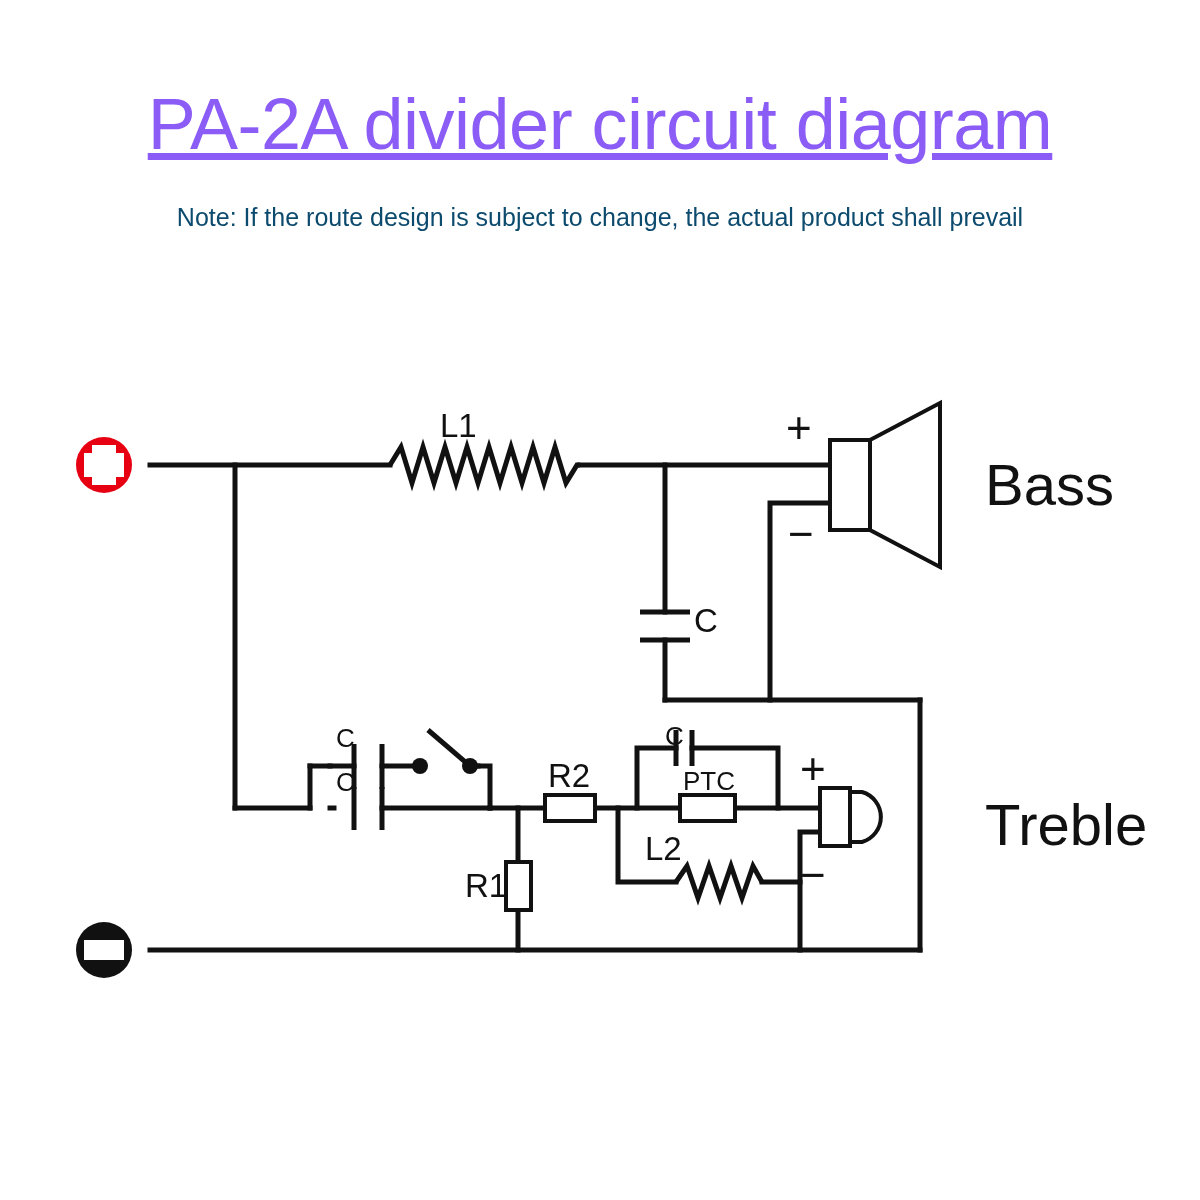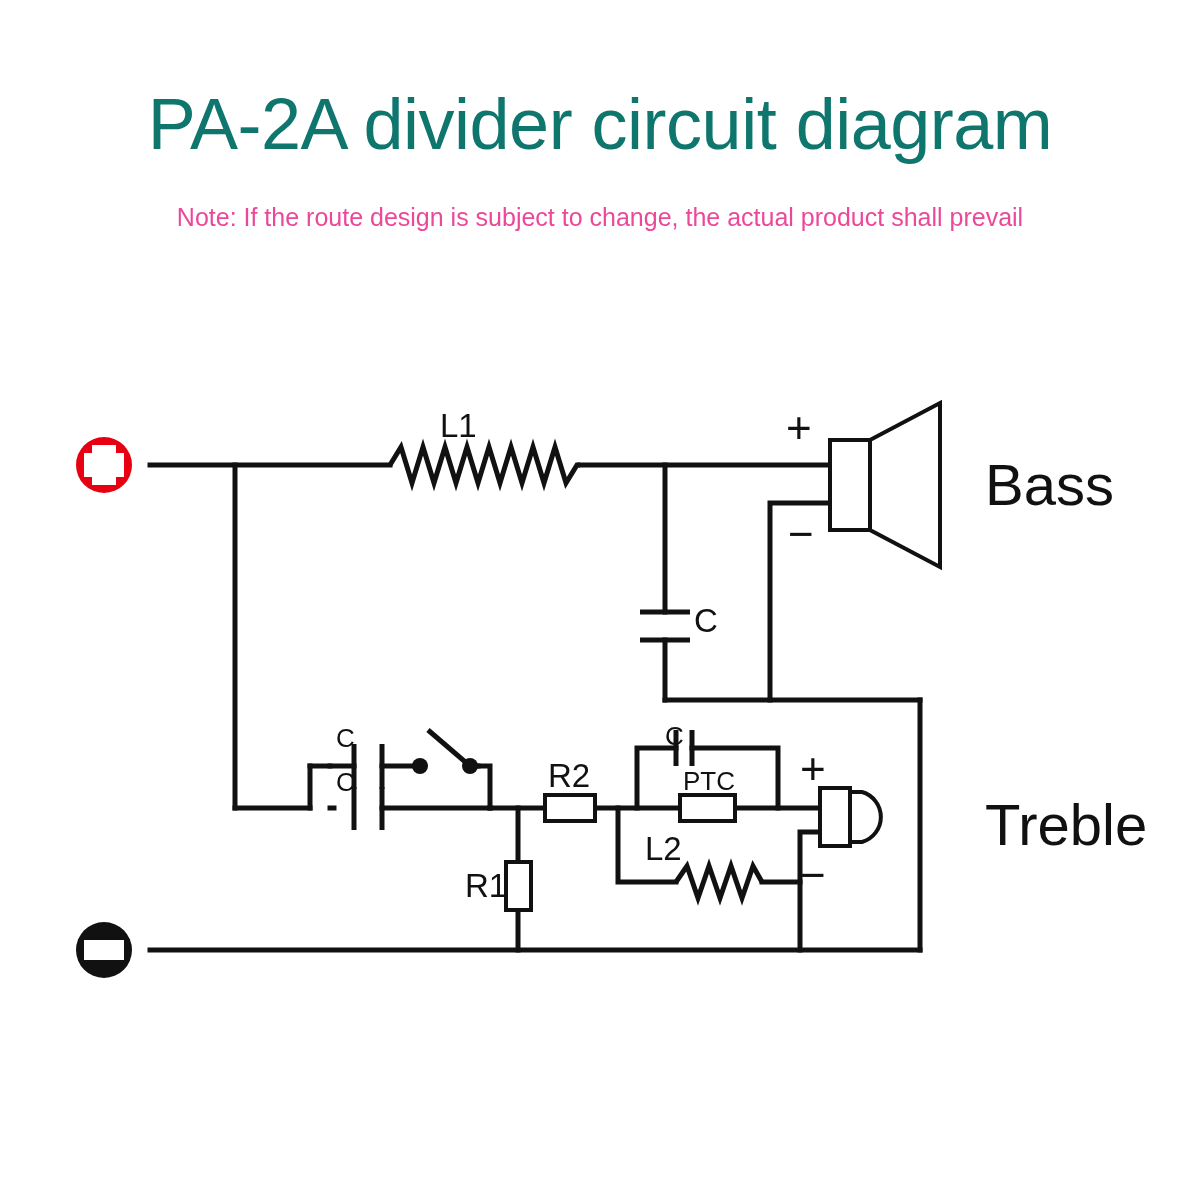--- a/index.html
+++ b/index.html
@@ -23,32 +23,33 @@
   #title {
     position: absolute;
     left: 0;
     top: 88px;
     width: 1200px;
     text-align: center;
     font-size: 72px;
     line-height: 1.0;
     font-weight: normal;
     letter-spacing: -0.5px;
-    color: #0f766e;
+    color: #8b5cf6;
     white-space: nowrap;
+    text-decoration: underline;
   }
   #note {
     position: absolute;
     left: 0;
     top: 204px;
     width: 1200px;
     text-align: center;
     font-size: 25px;
     line-height: 1.1;
-    color: #ec4899;
+    color: #0c4a6e;
     white-space: nowrap;
   }
   #diagram {
     position: absolute;
     left: 0;
     top: 0;
     width: 1200px;
     height: 1200px;
   }
   .wire {

